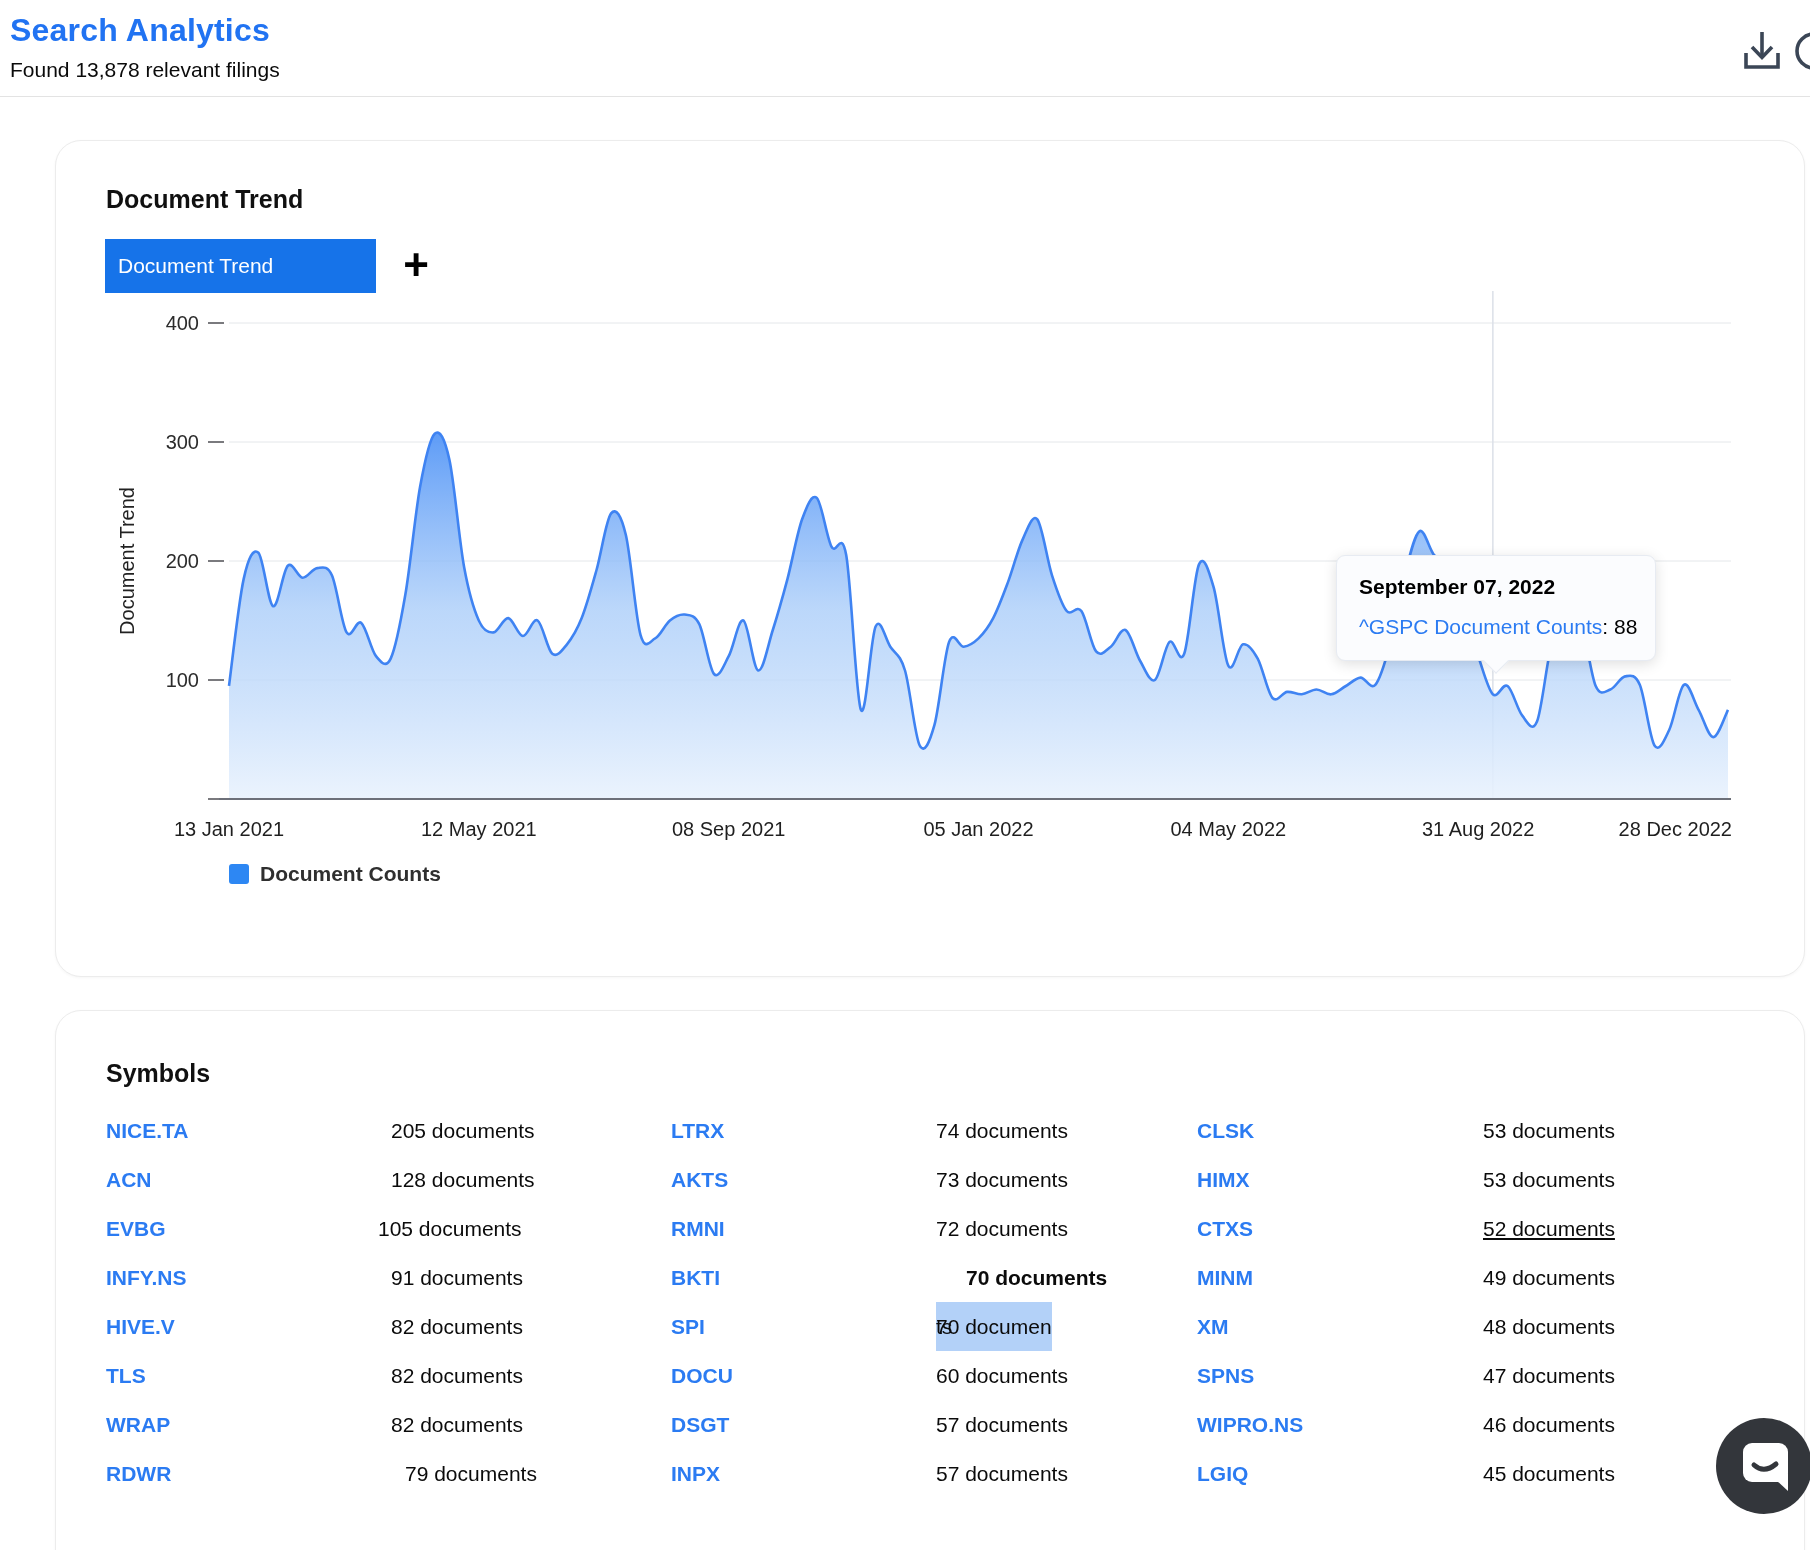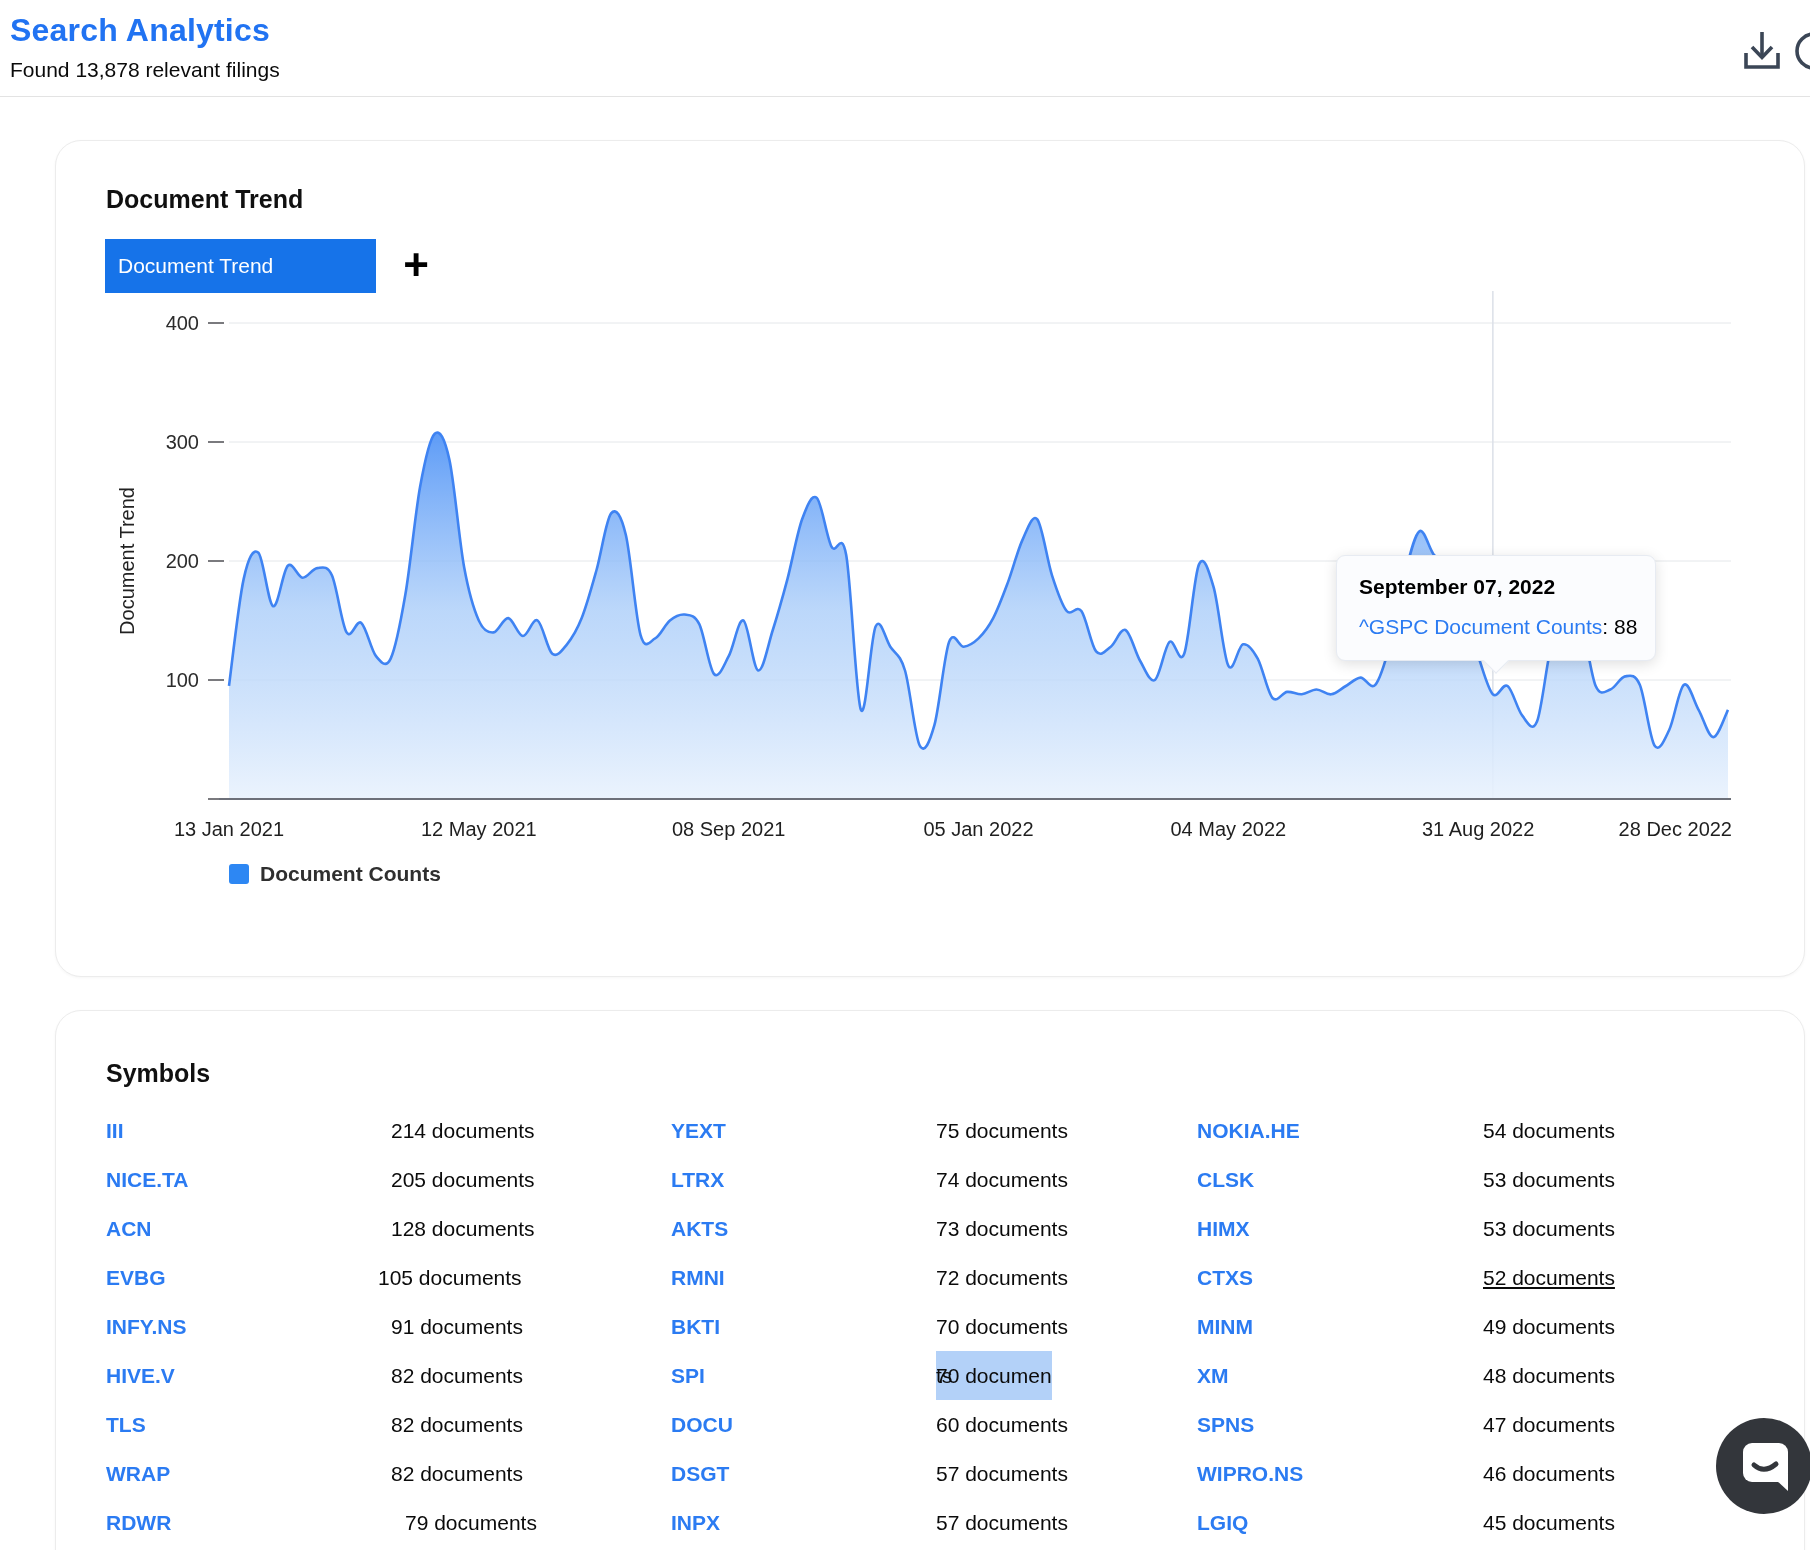--- a/index.html
+++ b/index.html
@@ -128,28 +128,20 @@
   <div class="chart-legend">
     <span class="legend-swatch" id="legend-swatch" style="background: rgb(45, 135, 243);"></span>
     <span class="legend-label">Document Counts</span>
   </div>
 </div>
 
 <div class="card" id="card-symbols">
   <div class="card-title">Symbols</div>
   <div id="symbols-rows">
       <div class="sym-row">
-        <span class="sym" style="left: 0px;">III</span>
-        <span class="cnt" style="left: 285px;">214 documents</span>
-        <span class="sym" style="left: 565px;">YEXT</span>
-        <span class="cnt" style="left: 830px;">75 documents</span>
-        <span class="sym" style="left: 1091px;">NOKIA.HE</span>
-        <span class="cnt" style="left: 1377px;">54 documents</span>
-      </div>
-      <div class="sym-row">
         <span class="sym" style="left: 0px;">NICE.TA</span>
         <span class="cnt" style="left: 285px;">205 documents</span>
         <span class="sym" style="left: 565px;">LTRX</span>
         <span class="cnt" style="left: 830px;">74 documents</span>
         <span class="sym" style="left: 1091px;">CLSK</span>
         <span class="cnt" style="left: 1377px;">53 documents</span>
       </div>
       <div class="sym-row">
         <span class="sym" style="left: 0px;">ACN</span>
         <span class="cnt" style="left: 285px;">128 documents</span>
@@ -163,21 +155,21 @@
         <span class="cnt" style="left: 272px;">105 documents</span>
         <span class="sym" style="left: 565px;">RMNI</span>
         <span class="cnt" style="left: 830px;">72 documents</span>
         <span class="sym" style="left: 1091px;">CTXS</span>
         <span class="cnt" style="left: 1377px; text-decoration: underline;">52 documents</span>
       </div>
       <div class="sym-row">
         <span class="sym" style="left: 0px;">INFY.NS</span>
         <span class="cnt" style="left: 285px;">91 documents</span>
         <span class="sym" style="left: 565px;">BKTI</span>
-        <span class="cnt" style="left: 830px;">70 documents</span>
+        <span class="cnt" style="left: 860px; font-weight: bold;">70 documents</span>
         <span class="sym" style="left: 1091px;">MINM</span>
         <span class="cnt" style="left: 1377px;">49 documents</span>
       </div>
       <div class="sym-row">
         <span class="sym" style="left: 0px;">HIVE.V</span>
         <span class="cnt" style="left: 285px;">82 documents</span>
         <span class="sym" style="left: 565px;">SPI</span>
         <span class="cnt" style="left: 830px;">
           <span class="sel">70 documen</span>
           <span>ts</span>

